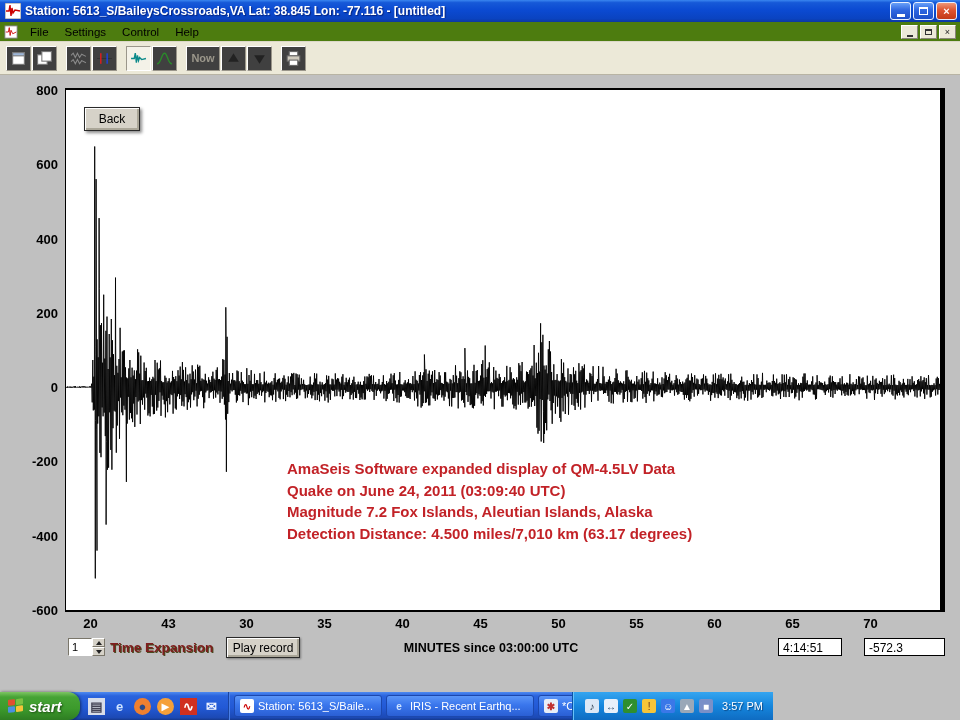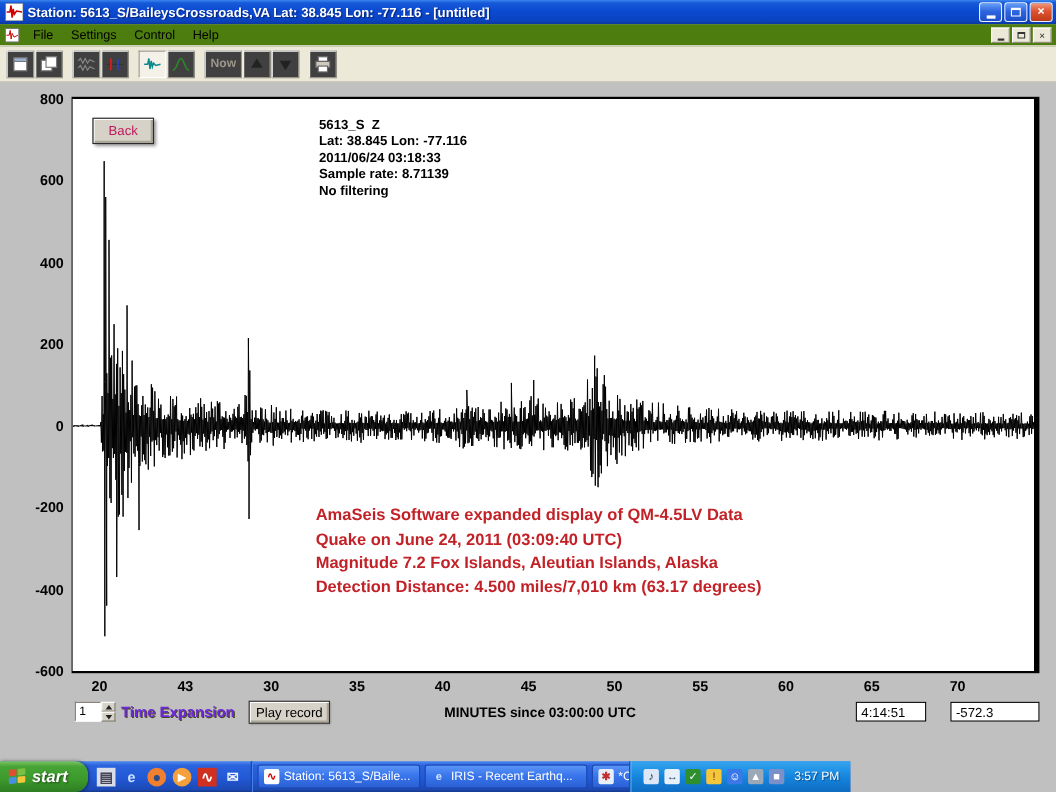--- a/index.html
+++ b/index.html
@@ -37,36 +37,36 @@
   .tbtn.pressed{border-color:#9a968a #fff #fff #9a968a;background:#f4f2e8}
   .tsep{width:7px;height:100%}
 
   
   .workspace{position:relative;width:960px;height:617px;background:#c0c0c0;overflow:hidden}
   .plot{position:absolute;left:65px;top:13px;width:880px;height:524px;background:#fff;
     border-style:solid;border-color:#000;border-width:2px 5px 2px 1px}
   .plot svg{position:absolute;left:0;top:0}
   .ylab{position:absolute;left:14px;width:44px;text-align:right;font-size:13px;font-weight:bold;color:#000;transform:translateY(-50%)}
   .xlab{position:absolute;top:541px;font-size:13px;font-weight:bold;color:#000;transform:translateX(-50%)}
-  .backbtn{position:absolute;left:18px;top:17px;width:56px;height:24px;font-size:12px;color:#be185d;
+  .backbtn{position:absolute;left:18px;top:17px;width:56px;height:24px;font-size:12px;color:#000000;
     background:#d6d2c8;border:1px solid #2a2a2a;box-shadow:inset 1px 1px 0 #fff,inset -2px -2px 0 #aaa698,2px 2px 3px rgba(0,0,0,.45);cursor:pointer}
   .stinfo{position:absolute;left:224px;top:16px;font-size:12px;font-weight:bold;line-height:15px;color:#000;white-space:pre}
   .annot{position:absolute;left:221px;top:368px;font-size:15px;font-weight:bold;line-height:21.5px;white-space:pre}
 
   
   .ctl-spinwrap{position:absolute;left:68px;top:563px;display:flex}
   .ctl-spinbox{width:24px;height:18px;background:#fff;border:1px solid;border-color:#7a766a #fff #fff #7a766a;
     font-size:11px;padding:2px 0 0 3px;color:#000}
   .spinbtns{display:flex;flex-direction:column}
   .spinbtn{width:13px;height:9px;background:#d6d2c8;border:1px solid;border-color:#fff #7a766a #7a766a #fff;
     display:flex;align-items:center;justify-content:center;cursor:pointer}
   .spinbtn i{border-left:3px solid transparent;border-right:3px solid transparent;display:block}
   .spinbtn .up{border-bottom:4px solid #222}
   .spinbtn .dn{border-top:4px solid #222}
-  .timeexp{position:absolute;left:110px;top:565px;font-size:13.5px;font-weight:bold;color:#6d28d9;text-shadow:1px 1px 0 #4a4a20}
+  .timeexp{position:absolute;left:110px;top:565px;font-size:13.5px;font-weight:bold;color:#7f1d1d;text-shadow:1px 1px 0 #4a4a20}
   .playbtn{position:absolute;left:226px;top:562px;width:74px;height:21px;font-size:12px;color:#000;
     background:#d6d2c8;border:1px solid #2a2a2a;box-shadow:inset 1px 1px 0 #fff,inset -2px -2px 0 #aaa698,1px 1px 2px rgba(0,0,0,.35);cursor:pointer}
   .minuteslab{position:absolute;left:391px;top:566px;width:200px;text-align:center;font-size:12.5px;font-weight:bold;color:#000}
   .readout{position:absolute;top:563px;height:18px;background:#fff;border:1px solid #000;font-size:12px;padding:2px 4px 0 4px;color:#000}
   .readout.t{left:778px;width:64px}
   .readout.v{left:864px;width:81px}
 
   
   .taskbar{position:absolute;left:0;bottom:0;width:773px;height:28px;display:flex;align-items:stretch;
     background:linear-gradient(180deg,#4e8af0 0%,#2a63dd 14%,#2259d6 55%,#1c49b4 92%,#15388c 100%)}
@@ -220,25 +220,20 @@
         <div class="xlab" style="left: 870.573px;">70</div>
       </div>
 
     <div class="plot" id="plot">
       <div id="wave">
           <svg width="874" height="520" viewBox="0 0 874 520" preserveAspectRatio="none">
             <polyline points="0.0,297.4 0.5,296.9 1.1,298.0 1.6,296.5 2.2,297.5 2.7,296.8 3.3,297.6 3.8,296.6 4.4,297.7 4.9,296.6 5.5,297.8 6.0,296.9 6.6,297.6 7.1,296.7 7.6,297.4 8.2,296.2 8.7,297.7 9.3,296.0 9.8,297.8 10.4,296.9 10.9,297.4 11.5,296.9 12.0,297.6 12.6,296.8 13.1,297.6 13.7,296.3 14.2,298.0 14.7,296.9 15.3,297.4 15.8,296.4 16.4,297.4 16.9,296.2 17.5,297.4 18.0,296.1 18.6,297.4 19.1,296.5 19.7,297.6 20.2,296.7 20.8,297.5 21.3,296.9 21.9,297.4 22.4,296.8 22.9,297.5 23.5,296.4 24.0,297.5 24.6,296.4 25.1,297.7 25.7,293.7 26.2,312.4 26.8,270.0 27.3,320.4 27.9,286.7 28.4,319.6 28.7,56.5 29.0,256.7 29.3,488.4 29.5,330.4 30.0,264.7 30.1,89.1 30.6,339.1 31.0,460.6 31.1,249.3 31.7,333.6 32.2,267.3 32.8,326.3 33.1,128.1 33.3,198.3 33.9,362.9 34.4,235.2 35.0,367.2 35.5,233.1 36.1,317.4 36.6,272.7 37.1,326.3 37.7,204.7 38.2,322.6 38.8,268.6 39.3,346.1 39.9,240.8 40.1,434.6 40.4,351.7 41.0,226.6 41.5,379.7 42.1,279.0 42.6,377.7 43.2,244.0 43.7,322.3 44.2,267.4 44.8,359.9 45.3,229.0 45.9,379.7 46.4,250.2 47.0,338.2 47.5,264.2 48.1,320.7 48.6,285.1 49.2,321.6 49.5,187.6 49.7,255.2 50.3,362.7 50.8,275.8 51.3,335.5 51.9,282.8 52.4,311.1 53.0,269.0 53.5,348.8 54.1,237.8 54.6,307.5 55.2,287.3 55.7,322.3 56.3,261.5 56.8,325.2 57.4,260.6 57.9,315.6 58.4,260.3 59.0,319.7 59.5,277.4 60.1,331.1 60.4,391.9 60.6,287.5 61.2,333.6 61.7,288.4 62.3,306.8 62.8,278.4 63.4,329.6 63.9,270.0 64.5,323.0 65.0,287.3 65.5,328.3 66.1,277.7 66.6,332.1 67.2,285.6 67.7,313.5 68.3,280.4 68.8,336.9 69.4,289.1 69.9,307.0 70.5,280.6 71.0,324.5 71.6,259.3 72.1,311.5 72.7,262.4 73.2,310.3 73.7,283.6 74.3,334.0 74.8,265.7 75.4,310.1 75.9,290.3 76.5,314.6 77.0,290.1 77.6,307.5 78.1,272.5 78.7,319.7 79.2,281.0 79.8,303.6 80.3,277.8 80.8,307.6 81.4,291.3 81.9,325.5 82.5,291.0 83.0,323.3 83.6,287.6 84.1,326.4 84.7,291.0 85.2,304.9 85.8,289.3 86.3,316.6 86.9,286.8 87.4,324.2 87.9,288.4 88.5,323.9 89.0,270.0 89.6,304.8 90.1,291.1 90.7,320.6 91.2,272.7 91.8,317.5 92.3,279.5 92.9,310.9 93.4,278.3 94.0,302.3 94.5,270.5 95.0,325.9 95.6,291.1 96.1,305.6 96.7,292.3 97.2,309.7 97.8,292.2 98.3,314.3 98.9,285.7 99.4,327.4 100.0,287.8 100.5,311.1 101.1,292.6 101.6,322.2 102.1,291.1 102.7,308.0 103.2,288.3 103.8,314.4 104.3,292.6 104.9,304.3 105.4,291.3 106.0,305.1 106.5,280.9 107.1,323.7 107.6,287.0 108.2,303.3 108.7,289.2 109.3,318.4 109.8,286.2 110.3,319.6 110.9,291.2 111.4,306.3 112.0,280.2 112.5,303.8 113.1,285.6 113.6,309.0 114.2,276.6 114.7,305.1 115.3,289.3 115.8,315.8 116.4,272.1 116.9,311.5 117.4,279.9 118.0,316.4 118.5,291.5 119.1,304.2 119.6,277.3 120.2,307.1 120.7,290.0 121.3,319.8 121.8,284.6 122.4,312.2 122.9,293.4 123.5,309.4 124.0,283.7 124.5,317.5 125.1,289.3 125.6,304.4 126.2,275.3 126.7,302.2 127.3,281.5 127.8,310.2 128.4,289.5 128.9,306.5 129.5,279.6 130.0,300.7 130.6,293.2 131.1,316.4 131.6,274.7 132.2,308.7 132.7,276.9 133.3,304.7 133.8,275.7 134.4,301.3 134.9,290.9 135.5,300.8 136.0,288.5 136.6,307.1 137.1,289.5 137.7,318.2 138.2,289.8 138.7,312.5 139.3,283.8 139.8,302.4 140.4,290.7 140.9,300.7 141.5,293.6 142.0,300.3 142.6,287.3 143.1,308.1 143.7,289.8 144.2,302.5 144.8,292.0 145.3,302.1 145.8,286.2 146.4,301.0 146.9,281.7 147.5,308.6 148.0,288.7 148.6,300.3 149.1,289.9 149.7,307.6 150.2,279.9 150.8,302.5 151.3,277.4 151.9,304.4 152.4,289.3 152.9,300.8 153.5,289.0 154.0,312.8 154.6,290.0 155.1,301.5 155.7,286.6 156.2,308.8 156.8,269.1 157.3,306.7 157.9,269.9 158.4,314.6 159.0,284.6 159.5,329.5 159.8,217.3 160.1,248.7 160.4,381.8 160.6,310.5 161.1,246.8 161.7,323.8 162.2,291.0 162.8,312.1 163.3,283.1 163.9,303.5 164.4,293.7 165.0,300.2 165.5,289.7 166.1,301.4 166.6,283.0 167.2,300.1 167.7,290.3 168.2,300.1 168.8,290.2 169.3,304.7 169.9,291.4 170.4,312.5 171.0,280.5 171.5,310.5 172.1,281.3 172.6,305.0 173.2,291.2 173.7,305.6 174.3,293.3 174.8,300.8 175.3,282.1 175.9,303.7 176.4,290.7 177.0,312.1 177.5,292.1 178.1,302.7 178.6,294.2 179.2,302.3 179.7,294.2 180.3,303.5 180.8,278.2 181.4,303.4 181.9,293.8 182.4,315.1 183.0,285.0 183.5,308.2 184.1,290.8 184.6,301.6 185.2,280.2 185.7,307.2 186.3,294.2 186.8,300.8 187.4,294.3 187.9,308.2 188.5,283.9 189.0,305.7 189.5,293.1 190.1,309.0 190.6,290.1 191.2,303.9 191.7,290.1 192.3,302.4 192.8,293.8 193.4,305.1 193.9,283.2 194.5,300.3 195.0,292.1 195.6,305.8 196.1,294.5 196.7,302.2 197.2,294.4 197.7,300.9 198.3,281.7 198.8,312.3 199.4,292.6 199.9,302.9 200.5,290.8 201.0,300.9 201.6,293.8 202.1,301.9 202.7,292.7 203.2,307.2 203.8,293.5 204.3,305.2 204.8,292.5 205.4,305.4 205.9,291.2 206.5,310.2 207.0,294.7 207.6,304.5 208.1,288.0 208.7,299.7 209.2,283.3 209.8,311.8 210.3,292.4 210.9,299.7 211.4,289.8 211.9,301.4 212.5,288.9 213.0,307.9 213.6,288.5 214.1,309.3 214.7,292.8 215.2,301.4 215.8,291.7 216.3,299.4 216.9,287.9 217.4,309.1 218.0,285.4 218.5,299.7 219.0,288.8 219.6,311.1 220.1,294.7 220.7,304.7 221.2,292.4 221.8,306.9 222.3,286.4 222.9,301.0 223.4,293.6 224.0,307.3 224.5,286.6 225.1,302.2 225.6,283.3 226.1,305.2 226.7,283.9 227.2,299.4 227.8,282.9 228.3,304.4 228.9,295.0 229.4,302.6 230.0,283.5 230.5,309.0 231.1,284.2 231.6,308.3 232.2,287.6 232.7,299.7 233.2,284.6 233.8,305.3 234.3,294.5 234.9,300.1 235.4,288.3 236.0,299.3 236.5,294.0 237.1,299.3 237.6,289.8 238.2,301.7 238.7,294.3 239.3,308.3 239.8,295.0 240.4,300.5 240.9,295.0 241.4,307.5 242.0,294.8 242.5,303.9 243.1,294.4 243.6,300.1 244.2,286.6 244.7,304.6 245.3,294.6 245.8,308.3 246.4,294.9 246.9,305.5 247.5,292.6 248.0,301.9 248.5,283.2 249.1,310.1 249.6,288.6 250.2,301.2 250.7,283.6 251.3,310.0 251.8,294.3 252.4,304.7 252.9,294.5 253.5,311.3 254.0,291.7 254.6,302.9 255.1,294.6 255.6,306.2 256.2,292.3 256.7,299.4 257.3,294.8 257.8,304.2 258.4,294.1 258.9,310.7 259.5,293.2 260.0,301.3 260.6,285.4 261.1,307.6 261.7,289.6 262.2,312.5 262.7,285.9 263.3,303.6 263.8,294.4 264.4,309.9 264.9,294.6 265.5,299.7 266.0,288.7 266.6,300.8 267.1,289.3 267.7,300.8 268.2,294.6 268.8,306.4 269.3,283.4 269.8,299.6 270.4,289.6 270.9,306.1 271.5,288.2 272.0,299.6 272.6,288.6 273.1,301.5 273.7,291.8 274.2,306.4 274.8,293.5 275.3,299.9 275.9,286.7 276.4,309.1 276.9,284.2 277.5,306.1 278.0,294.8 278.6,299.8 279.1,292.2 279.7,302.7 280.2,287.8 280.8,301.4 281.3,292.3 281.9,302.0 282.4,289.8 283.0,301.8 283.5,287.7 284.0,309.2 284.6,295.0 285.1,305.0 285.7,293.4 286.2,303.4 286.8,289.9 287.3,309.6 287.9,286.7 288.4,301.9 289.0,292.0 289.5,308.0 290.1,294.7 290.6,308.1 291.2,294.2 291.7,299.8 292.2,291.7 292.8,303.7 293.3,294.5 293.9,310.0 294.4,291.8 295.0,307.5 295.5,294.9 296.1,309.3 296.6,294.9 297.2,303.1 297.7,291.2 298.3,309.5 298.8,286.5 299.3,309.4 299.9,293.8 300.4,299.2 301.0,286.4 301.5,300.7 302.1,287.3 302.6,299.4 303.2,283.9 303.7,302.0 304.3,286.0 304.8,299.2 305.4,285.2 305.9,300.8 306.4,294.1 307.0,302.0 307.5,285.6 308.1,309.9 308.6,294.4 309.2,299.6 309.7,292.0 310.3,305.9 310.8,294.2 311.4,300.6 311.9,293.8 312.5,299.3 313.0,289.0 313.5,301.1 314.1,295.0 314.6,303.3 315.2,294.6 315.7,301.3 316.3,292.0 316.8,300.6 317.4,285.3 317.9,308.6 318.5,294.1 319.0,300.8 319.6,294.8 320.1,311.1 320.6,291.0 321.2,308.8 321.7,293.3 322.3,303.9 322.8,291.8 323.4,303.2 323.9,288.5 324.5,299.7 325.0,283.7 325.6,299.5 326.1,293.2 326.7,303.5 327.2,285.3 327.8,311.0 328.3,283.2 328.8,299.7 329.4,290.6 329.9,308.2 330.5,294.6 331.0,312.3 331.6,294.4 332.1,305.0 332.7,289.9 333.2,312.6 333.8,282.0 334.3,306.8 334.9,294.1 335.4,306.4 335.9,294.7 336.5,300.4 337.0,294.5 337.6,300.5 338.1,292.6 338.7,302.2 339.2,290.2 339.8,306.1 340.3,293.6 340.9,307.7 341.4,292.4 342.0,308.0 342.5,289.2 343.0,307.8 343.6,293.4 344.1,309.0 344.7,293.2 345.2,300.0 345.8,294.1 346.3,302.2 346.9,286.0 347.4,300.3 348.0,294.1 348.5,310.5 349.1,281.3 349.6,302.2 350.1,289.8 350.7,308.4 351.2,290.8 351.8,316.4 352.3,293.4 352.9,300.5 353.4,285.0 354.0,304.6 354.5,282.2 355.1,317.6 355.6,290.0 356.2,316.1 356.7,285.4 357.2,313.1 357.8,282.3 358.3,301.3 358.4,264.5 358.9,280.9 359.4,312.9 360.0,279.3 360.5,312.3 361.1,290.9 361.6,308.5 362.2,283.7 362.7,315.4 363.3,280.6 363.8,315.3 364.3,289.0 364.9,305.5 365.4,284.8 366.0,302.3 366.5,281.3 367.1,308.2 367.6,293.0 368.2,308.7 368.7,280.0 369.3,310.9 369.8,292.1 370.4,304.4 370.9,289.2 371.4,309.4 372.0,290.0 372.5,305.3 373.1,282.1 373.6,304.9 374.2,285.5 374.7,300.1 375.3,292.9 375.8,307.4 376.4,293.4 376.9,305.3 377.5,294.0 378.0,310.7 378.6,282.3 379.1,306.7 379.6,282.3 380.2,301.3 380.7,291.7 381.3,302.2 381.8,292.4 382.4,308.5 382.9,293.6 383.5,316.1 384.0,288.9 384.6,300.7 385.1,289.9 385.7,316.5 386.2,293.4 386.7,307.9 387.3,285.1 387.8,308.0 388.4,292.4 388.9,307.5 389.5,275.3 390.0,302.1 390.6,285.7 391.1,302.1 391.7,293.2 392.2,318.4 392.8,288.2 393.3,302.5 393.8,281.3 394.4,301.7 394.9,282.3 395.5,310.5 396.0,289.0 396.6,309.8 397.1,286.3 397.7,312.8 398.2,289.0 398.8,317.3 398.9,258.1 399.3,281.2 399.9,302.0 400.4,293.3 400.9,305.1 401.5,280.5 402.0,311.9 402.6,286.9 403.1,306.2 403.7,288.2 404.2,315.1 404.8,293.4 405.3,314.4 405.9,293.4 406.4,317.7 407.0,281.1 407.5,318.3 408.0,274.8 408.6,315.8 409.1,292.8 409.7,304.8 410.2,281.0 410.8,303.2 411.3,280.0 411.9,308.4 412.4,291.0 413.0,304.3 413.5,290.7 414.1,305.8 414.6,285.6 415.2,313.5 415.7,274.0 416.2,311.2 416.8,270.2 417.3,315.5 417.9,287.7 418.4,305.7 419.0,289.5 419.2,255.5 419.5,306.9 420.1,287.1 420.6,303.9 421.2,279.1 421.7,301.3 422.3,277.6 422.8,301.3 423.3,272.3 423.9,301.1 424.4,293.3 425.0,308.5 425.5,292.1 426.1,301.7 426.6,293.3 427.2,302.5 427.7,277.0 428.3,319.2 428.8,289.7 429.4,301.6 429.9,280.6 430.4,301.6 431.0,287.9 431.5,300.7 432.1,288.9 432.6,306.2 433.2,283.9 433.7,300.5 434.3,287.2 434.8,308.6 435.4,293.0 435.9,316.6 436.5,291.4 437.0,316.6 437.5,290.4 438.1,304.8 438.6,287.2 439.2,306.5 439.7,291.8 440.3,305.4 440.8,275.9 441.4,310.2 441.9,291.1 442.5,303.0 443.0,289.9 443.6,303.2 444.1,277.2 444.6,308.3 445.2,282.3 445.7,305.5 446.3,289.6 446.8,314.4 447.4,288.1 447.9,318.4 448.5,289.4 449.0,316.0 449.6,292.7 450.1,319.5 450.7,287.3 451.2,301.8 451.7,289.8 452.3,314.6 452.8,273.2 453.4,305.3 453.9,275.4 454.5,315.0 455.0,281.2 455.6,303.6 456.1,272.0 456.7,312.8 457.2,290.7 457.8,302.1 458.3,292.4 458.9,312.5 459.4,291.3 459.9,312.4 460.5,281.6 461.0,310.7 461.6,282.0 462.1,318.6 462.7,284.1 463.2,316.9 463.8,280.2 464.3,308.1 464.9,278.4 465.4,316.7 466.0,275.8 466.5,311.8 467.0,285.5 467.6,310.2 468.1,255.0 468.7,316.0 469.2,288.3 469.8,306.0 470.3,272.7 470.9,337.7 471.4,283.0 472.0,343.7 472.5,262.8 473.1,340.8 473.6,281.6 474.1,309.1 474.6,233.3 474.7,281.6 475.2,351.5 475.8,252.3 476.3,310.0 476.9,244.8 477.4,321.4 477.7,352.9 478.0,275.6 478.5,343.9 479.1,279.6 479.6,333.0 480.2,275.4 480.7,340.3 481.2,283.4 481.8,309.4 482.3,259.3 482.9,304.5 483.4,251.0 484.0,311.0 484.5,261.5 485.1,320.3 485.6,282.0 486.2,333.8 486.7,290.4 487.3,313.0 487.8,274.3 488.3,305.6 488.9,290.1 489.4,323.7 490.0,289.9 490.5,306.3 491.1,284.1 491.6,316.6 492.2,290.6 492.7,307.7 493.3,291.4 493.8,327.9 494.4,290.5 494.9,331.8 495.4,269.1 496.0,307.9 496.5,283.3 497.1,321.4 497.6,272.6 498.2,305.6 498.7,287.2 499.3,324.0 499.8,290.9 500.4,303.7 500.9,292.3 501.5,306.6 502.0,278.4 502.5,324.7 503.1,292.6 503.6,301.8 504.2,284.0 504.7,303.7 505.3,284.5 505.8,314.8 506.4,292.5 506.9,303.9 507.5,277.3 508.0,315.7 508.6,284.3 509.1,320.0 509.7,280.8 510.2,308.8 510.7,290.7 511.3,312.8 511.8,293.1 512.4,316.6 512.9,273.2 513.5,302.9 514.0,281.6 514.6,319.5 515.1,280.2 515.7,302.4 516.2,276.2 516.8,301.6 517.3,278.4 517.8,304.5 518.4,274.5 518.9,317.6 519.5,292.3 520.0,304.6 520.6,289.4 521.1,301.0 521.7,290.7 522.2,300.9 522.8,292.7 523.3,304.0 523.9,282.9 524.4,300.6 524.9,283.9 525.5,311.9 526.0,286.1 526.6,300.7 527.1,276.2 527.7,304.1 528.2,293.8 528.8,301.6 529.3,293.8 529.9,301.9 530.4,291.8 531.0,301.2 531.5,289.0 532.0,310.7 532.6,276.0 533.1,300.3 533.7,293.1 534.2,300.9 534.8,293.3 535.3,300.3 535.9,293.8 536.4,300.3 537.0,276.8 537.5,304.0 538.1,286.3 538.6,303.0 539.1,293.7 539.7,303.1 540.2,291.9 540.8,300.4 541.3,292.0 541.9,305.9 542.4,289.7 543.0,311.8 543.5,286.4 544.1,300.6 544.6,291.2 545.2,313.2 545.7,294.1 546.3,304.4 546.8,292.4 547.3,313.5 547.9,291.7 548.4,301.9 549.0,288.0 549.5,301.9 550.1,278.8 550.6,303.6 551.2,283.5 551.7,304.5 552.3,290.3 552.8,301.9 553.4,292.9 553.9,304.6 554.4,291.4 555.0,302.7 555.5,292.8 556.1,299.9 556.6,293.6 557.2,312.5 557.7,291.3 558.3,309.0 558.8,294.2 559.4,301.9 559.9,280.6 560.5,300.9 561.0,280.3 561.5,311.8 562.1,286.8 562.6,299.8 563.2,289.7 563.7,302.2 564.3,291.5 564.8,311.8 565.4,289.8 565.9,312.2 566.5,293.7 567.0,300.3 567.6,293.6 568.1,308.7 568.6,291.5 569.2,307.9 569.7,294.6 570.3,300.5 570.8,286.0 571.4,311.4 571.9,291.7 572.5,299.7 573.0,289.5 573.6,299.9 574.1,294.5 574.7,300.0 575.2,288.2 575.7,301.0 576.3,282.3 576.8,308.6 577.4,294.2 577.9,303.7 578.5,280.9 579.0,307.1 579.6,291.8 580.1,312.9 580.7,282.6 581.2,303.8 581.8,288.3 582.3,301.2 582.8,290.4 583.4,305.7 583.9,294.7 584.5,302.2 585.0,293.1 585.6,300.3 586.1,288.7 586.7,300.4 587.2,281.6 587.8,311.3 588.3,293.4 588.9,304.2 589.4,293.6 590.0,301.4 590.5,294.1 591.0,305.7 591.6,288.3 592.1,304.7 592.7,294.4 593.2,304.3 593.8,292.6 594.3,299.5 594.9,294.6 595.4,306.8 596.0,287.3 596.5,307.2 597.1,294.0 597.6,300.4 598.1,288.5 598.7,303.2 599.2,282.2 599.8,302.2 600.3,285.3 600.9,302.0 601.4,290.1 602.0,299.5 602.5,286.9 603.1,299.6 603.6,283.8 604.2,303.0 604.7,292.5 605.2,300.2 605.8,290.8 606.3,300.3 606.9,294.7 607.4,299.7 608.0,293.2 608.5,305.6 609.1,290.0 609.6,299.4 610.2,285.2 610.7,302.2 611.3,288.6 611.8,304.8 612.3,294.6 612.9,303.8 613.4,289.5 614.0,301.1 614.5,292.1 615.1,302.0 615.6,294.1 616.2,302.0 616.7,291.6 617.3,304.8 617.8,293.6 618.4,309.6 618.9,292.5 619.4,304.9 620.0,289.4 620.5,307.9 621.1,287.8 621.6,305.1 622.2,284.5 622.7,310.0 623.3,290.5 623.8,311.3 624.4,290.7 624.9,308.8 625.5,283.5 626.0,302.8 626.5,287.0 627.1,300.1 627.6,292.8 628.2,306.7 628.7,285.2 629.3,299.3 629.8,293.8 630.4,299.4 630.9,288.6 631.5,305.5 632.0,289.5 632.6,303.8 633.1,294.0 633.6,299.3 634.2,294.9 634.7,300.2 635.3,288.9 635.8,300.1 636.4,288.4 636.9,304.4 637.5,284.4 638.0,299.5 638.6,293.6 639.1,301.6 639.7,285.9 640.2,300.3 640.8,288.7 641.3,300.7 641.8,293.3 642.4,304.8 642.9,294.6 643.5,301.9 644.0,294.3 644.6,310.8 645.1,294.9 645.7,305.1 646.2,291.9 646.8,302.9 647.3,284.5 647.9,303.1 648.4,293.2 648.9,307.7 649.5,283.3 650.0,302.4 650.6,294.2 651.1,303.8 651.7,288.6 652.2,308.1 652.8,284.8 653.3,303.7 653.9,289.1 654.4,305.2 655.0,283.8 655.5,305.5 656.0,289.4 656.6,300.1 657.1,287.4 657.7,301.3 658.2,290.5 658.8,305.7 659.3,288.5 659.9,299.2 660.4,294.2 661.0,300.0 661.5,291.4 662.1,308.0 662.6,284.2 663.1,300.7 663.7,292.8 664.2,310.1 664.8,283.7 665.3,305.6 665.9,289.8 666.4,300.5 667.0,293.9 667.5,303.9 668.1,292.1 668.6,302.1 669.2,293.9 669.7,302.3 670.2,294.1 670.8,308.1 671.3,295.1 671.9,305.6 672.4,294.2 673.0,309.2 673.5,293.1 674.1,301.7 674.6,290.6 675.2,308.4 675.7,286.7 676.3,301.1 676.8,291.9 677.4,303.7 677.9,291.7 678.4,310.4 679.0,295.1 679.5,307.5 680.1,294.8 680.6,300.4 681.2,290.4 681.7,310.8 682.3,294.9 682.8,300.7 683.4,293.1 683.9,300.5 684.5,294.0 685.0,309.6 685.5,290.1 686.1,301.9 686.6,292.1 687.2,304.5 687.7,284.2 688.3,299.7 688.8,294.2 689.4,303.9 689.9,294.8 690.5,299.7 691.0,284.4 691.6,307.6 692.1,288.1 692.6,306.6 693.2,294.8 693.7,305.2 694.3,294.9 694.8,299.5 695.4,291.7 695.9,308.0 696.5,282.9 697.0,307.1 697.6,294.8 698.1,299.9 698.7,294.9 699.2,299.3 699.7,294.8 700.3,302.2 700.8,290.6 701.4,299.3 701.9,293.0 702.5,300.0 703.0,292.4 703.6,300.6 704.1,292.7 704.7,299.4 705.2,294.8 705.8,305.8 706.3,291.0 706.8,306.3 707.4,284.5 707.9,302.8 708.5,291.1 709.0,302.5 709.6,292.8 710.1,305.5 710.7,288.7 711.2,300.6 711.8,293.9 712.3,304.3 712.9,293.4 713.4,303.4 713.9,292.3 714.5,309.0 715.0,293.9 715.6,301.3 716.1,284.3 716.7,300.5 717.2,293.0 717.8,306.9 718.3,284.7 718.9,301.2 719.4,292.3 720.0,307.1 720.5,284.3 721.1,299.5 721.6,294.9 722.1,301.8 722.7,289.2 723.2,307.0 723.8,286.8 724.3,299.3 724.9,295.1 725.4,303.2 726.0,292.3 726.5,302.8 727.1,287.3 727.6,299.7 728.2,288.0 728.7,308.4 729.2,289.2 729.8,306.7 730.3,289.7 730.9,302.8 731.4,295.1 732.0,299.3 732.5,293.3 733.1,310.3 733.6,294.9 734.2,301.1 734.7,292.9 735.3,301.7 735.8,293.2 736.3,307.7 736.9,286.7 737.4,301.5 738.0,283.5 738.5,301.0 739.1,283.5 739.6,299.4 740.2,292.9 740.7,300.5 741.3,290.4 741.8,299.7 742.4,294.8 742.9,301.6 743.4,294.6 744.0,301.7 744.5,294.7 745.1,299.3 745.6,291.4 746.2,300.2 746.7,286.4 747.3,304.4 747.8,295.0 748.4,304.6 748.9,294.5 749.5,309.5 750.0,292.5 750.5,308.9 751.1,285.2 751.6,299.2 752.2,294.9 752.7,299.2 753.3,291.0 753.8,299.4 754.4,292.5 754.9,299.7 755.5,292.7 756.0,300.1 756.6,293.1 757.1,300.4 757.6,295.1 758.2,302.5 758.7,291.6 759.3,305.0 759.8,294.3 760.4,301.2 760.9,295.0 761.5,299.9 762.0,294.1 762.6,302.5 763.1,287.6 763.7,299.2 764.2,285.6 764.7,306.9 765.3,292.4 765.8,300.7 766.4,286.3 766.9,307.7 767.5,291.0 768.0,300.1 768.6,292.1 769.1,304.0 769.7,292.1 770.2,299.6 770.8,294.6 771.3,300.7 771.9,292.4 772.4,299.4 772.9,292.1 773.5,299.7 774.0,288.3 774.6,300.3 775.1,294.4 775.7,305.3 776.2,286.3 776.8,300.8 777.3,294.5 777.9,303.4 778.4,293.3 779.0,306.0 779.5,294.7 780.0,301.9 780.6,292.7 781.1,304.8 781.7,292.9 782.2,305.6 782.8,294.6 783.3,299.2 783.9,284.2 784.4,305.4 785.0,293.8 785.5,304.2 786.1,294.7 786.6,301.1 787.1,292.3 787.7,304.0 788.2,294.4 788.8,305.3 789.3,294.0 789.9,300.3 790.4,289.0 791.0,299.2 791.5,295.0 792.1,299.2 792.6,286.3 793.2,304.2 793.7,286.7 794.2,299.7 794.8,293.7 795.3,299.3 795.9,288.5 796.4,300.1 797.0,287.4 797.5,300.0 798.1,292.3 798.6,300.1 799.2,295.2 799.7,303.2 800.3,295.2 800.8,308.7 801.3,285.7 801.9,299.6 802.4,294.3 803.0,302.4 803.5,293.5 804.1,303.1 804.6,290.8 805.2,300.1 805.7,295.1 806.3,300.4 806.8,285.9 807.4,299.7 807.9,294.8 808.5,309.9 809.0,289.7 809.5,303.2 810.1,288.4 810.6,299.2 811.2,292.9 811.7,304.0 812.3,294.0 812.8,299.7 813.4,290.8 813.9,299.0 814.5,292.1 815.0,303.8 815.6,291.9 816.1,306.7 816.6,288.2 817.2,299.8 817.7,295.2 818.3,304.1 818.8,289.2 819.4,302.3 819.9,295.0 820.5,299.6 821.0,285.5 821.6,301.2 822.1,294.7 822.7,299.1 823.2,293.7 823.7,302.1 824.3,295.0 824.8,299.4 825.4,285.2 825.9,304.4 826.5,295.1 827.0,305.7 827.6,284.7 828.1,300.7 828.7,288.1 829.2,309.4 829.8,294.7 830.3,304.3 830.8,295.2 831.4,305.6 831.9,295.0 832.5,302.8 833.0,290.8 833.6,305.2 834.1,292.1 834.7,300.3 835.2,294.9 835.8,302.1 836.3,293.5 836.9,305.5 837.4,288.9 837.9,307.5 838.5,292.8 839.0,299.5 839.6,295.1 840.1,301.7 840.7,294.9 841.2,304.1 841.8,288.9 842.3,305.2 842.9,294.6 843.4,299.7 844.0,289.2 844.5,302.2 845.0,295.1 845.6,299.3 846.1,286.3 846.7,299.2 847.2,292.8 847.8,301.1 848.3,291.2 848.9,306.5 849.4,294.9 850.0,299.7 850.5,294.4 851.1,307.5 851.6,290.0 852.2,300.3 852.7,289.1 853.2,299.9 853.8,291.3 854.3,306.4 854.9,286.2 855.4,301.4 856.0,291.3 856.5,299.1 857.1,290.0 857.6,303.4 858.2,287.4 858.7,308.9 859.3,292.1 859.8,299.4 860.3,288.1 860.9,304.6 861.4,295.1 862.0,299.5 862.5,285.1 863.1,299.7 863.6,295.0 864.2,307.4 864.7,295.3 865.3,306.7 865.8,294.9 866.4,301.7 866.9,295.0 867.4,300.3 868.0,293.3 868.5,299.4 869.1,295.2 869.6,305.5 870.2,288.5 870.7,299.2 871.3,286.8 871.8,304.5 872.4,288.2 872.9,300.0 873.5,293.9 874.0,299.9" fill="none" stroke="#000" stroke-width="0.9"></polyline>
           </svg>
         </div>
       <button class="backbtn">Back</button>
-      <div class="stinfo" id="stinfo">5613_S  Z
-Lat: 38.845 Lon: -77.116
-2011/06/24 03:18:33
-Sample rate: 8.71139
-No filtering</div>
       <div class="annot" id="annot" style="color: rgb(194, 34, 39);">AmaSeis Software expanded display of QM-4.5LV Data
 Quake on June 24, 2011 (03:09:40 UTC)
 Magnitude 7.2 Fox Islands, Aleutian Islands, Alaska
 Detection Distance: 4.500 miles/7,010 km (63.17 degrees)</div>
     </div>
 
     <div class="ctl-spinwrap">
       <span class="ctl-spinbox">1</span>
       <span class="spinbtns">
         <span class="spinbtn">

